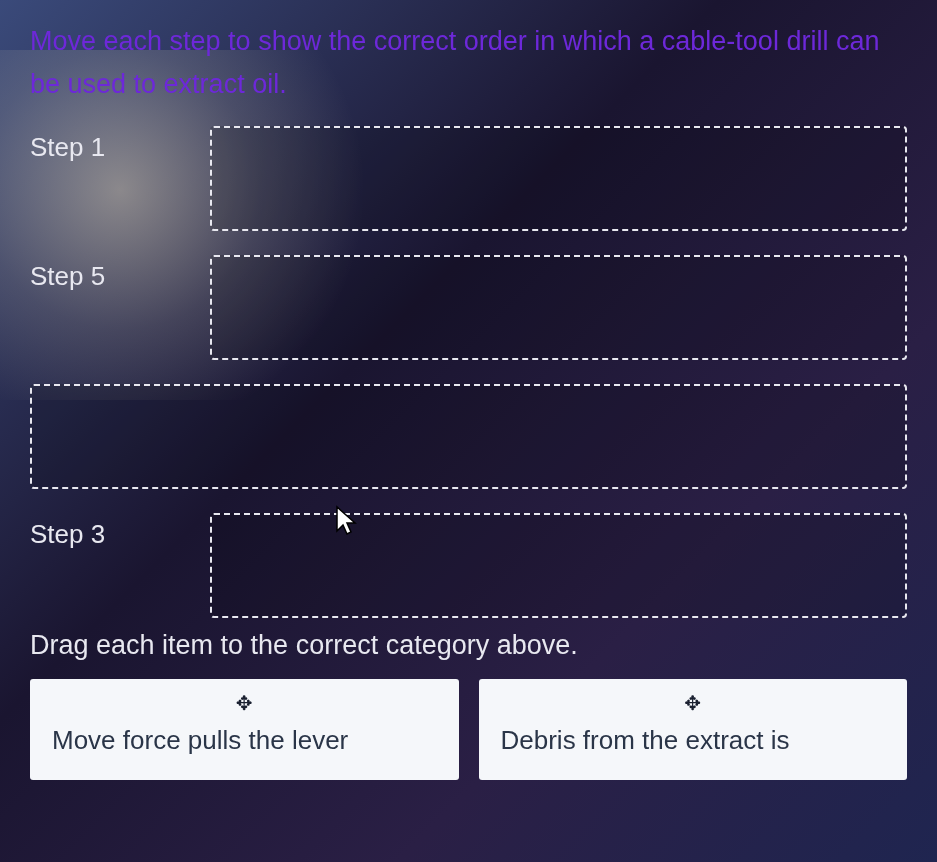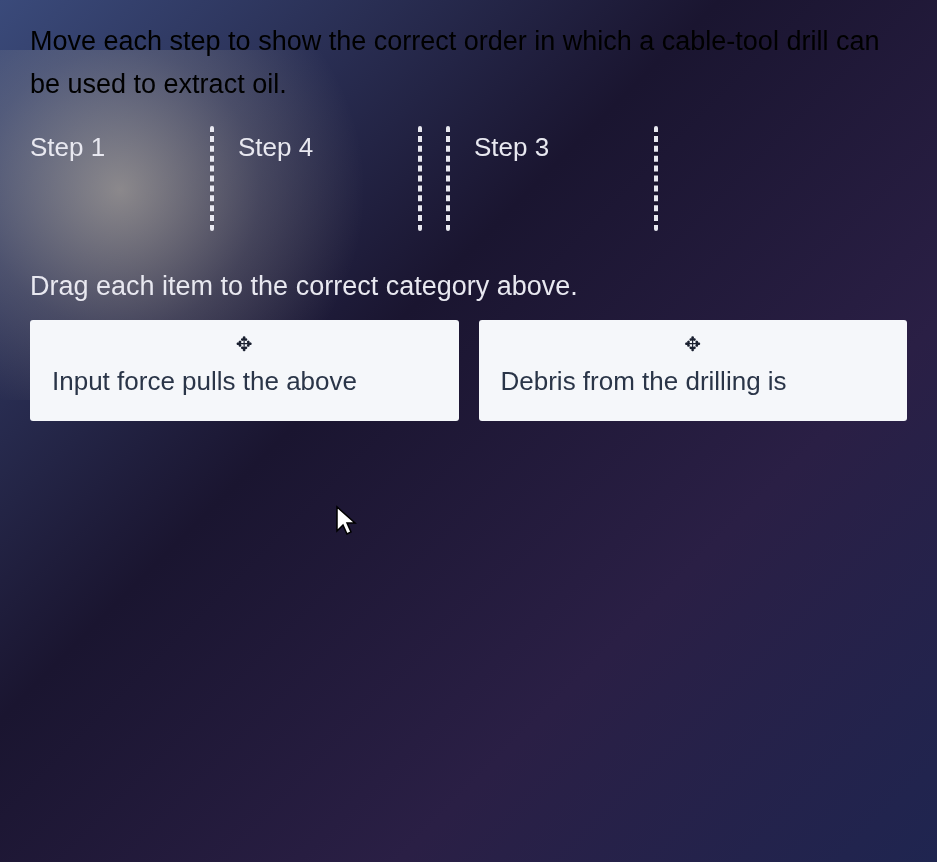--- a/index.html
+++ b/index.html
@@ -23,28 +23,28 @@
       top: 50px;
       left: 0;
       width: 400px;
       height: 350px;
       background: radial-gradient(circle at 30% 40%, rgba(255,240,200,0.45) 0%, rgba(255,240,200,0.15) 40%, transparent 70%);
       pointer-events: none;
     }
     .question-text {
       font-size: 27px;
       line-height: 1.6;
-      color: #000000;
+      color: #6d28d9;
       margin-bottom: 20px;
       position: relative;
       z-index: 1;
     }
     .steps-container {
       display: flex;
-      flex-direction: row;
+      flex-direction: column;
       gap: 24px;
       margin-top: 10px;
       position: relative;
       z-index: 1;
     }
     .step-row {
       display: flex;
       align-items: center;
       gap: 30px;
     }
@@ -64,21 +64,21 @@
       background: rgba(0,0,0,0.15);
       margin-left: 240px;
       margin-right: 0;
     }
     .step-row .drop-zone {
       margin-left: 0;
     }
     .instructions {
       font-size: 27px;
       color: #e8e8f0;
-      margin-top: 40px;
+      margin-top: 12px;
       margin-bottom: 18px;
       position: relative;
       z-index: 1;
     }
     .draggable-items {
       display: flex;
       gap: 20px;
       position: relative;
       z-index: 1;
     }
@@ -114,40 +114,40 @@
 <body>
 
 <div class="question-text">Move each step to show the correct order in which a cable-tool drill can be used to extract oil.</div>
 
 <div class="steps-container">
   <div class="step-row">
     <div class="step-label">Step 1</div>
     <div class="drop-zone"></div>
   </div>
   <div class="step-row">
-    <div class="step-label">Step 4</div>
+    <div class="step-label">Step 5</div>
     <div class="drop-zone"></div>
   </div>
   <div class="step-row">
     <div class="drop-zone"></div>
   </div>
   <div class="step-row">
     <div class="step-label">Step 3</div>
     <div class="drop-zone"></div>
   </div>
 </div>
 
 <div class="instructions">Drag each item to the correct category above.</div>
 
 <div class="draggable-items">
   <div class="draggable-card">
     <span class="move-icon">✥</span>
-    <span>Input force pulls the above</span>
+    <span>Move force pulls the lever</span>
   </div>
   <div class="draggable-card">
     <span class="move-icon">✥</span>
-    <span>Debris from the drilling is</span>
+    <span>Debris from the extract is</span>
   </div>
 </div>
 
 <svg class="cursor-pointer" width="26" height="32" viewBox="0 0 26 32">
   <path d="M 2 2 L 2 26 L 8 20 L 12 29 L 16 27 L 12 18 L 20 18 Z" fill="#ffffff" stroke="#000000" stroke-width="1.5"></path>
 </svg>
 
 </body></html>

